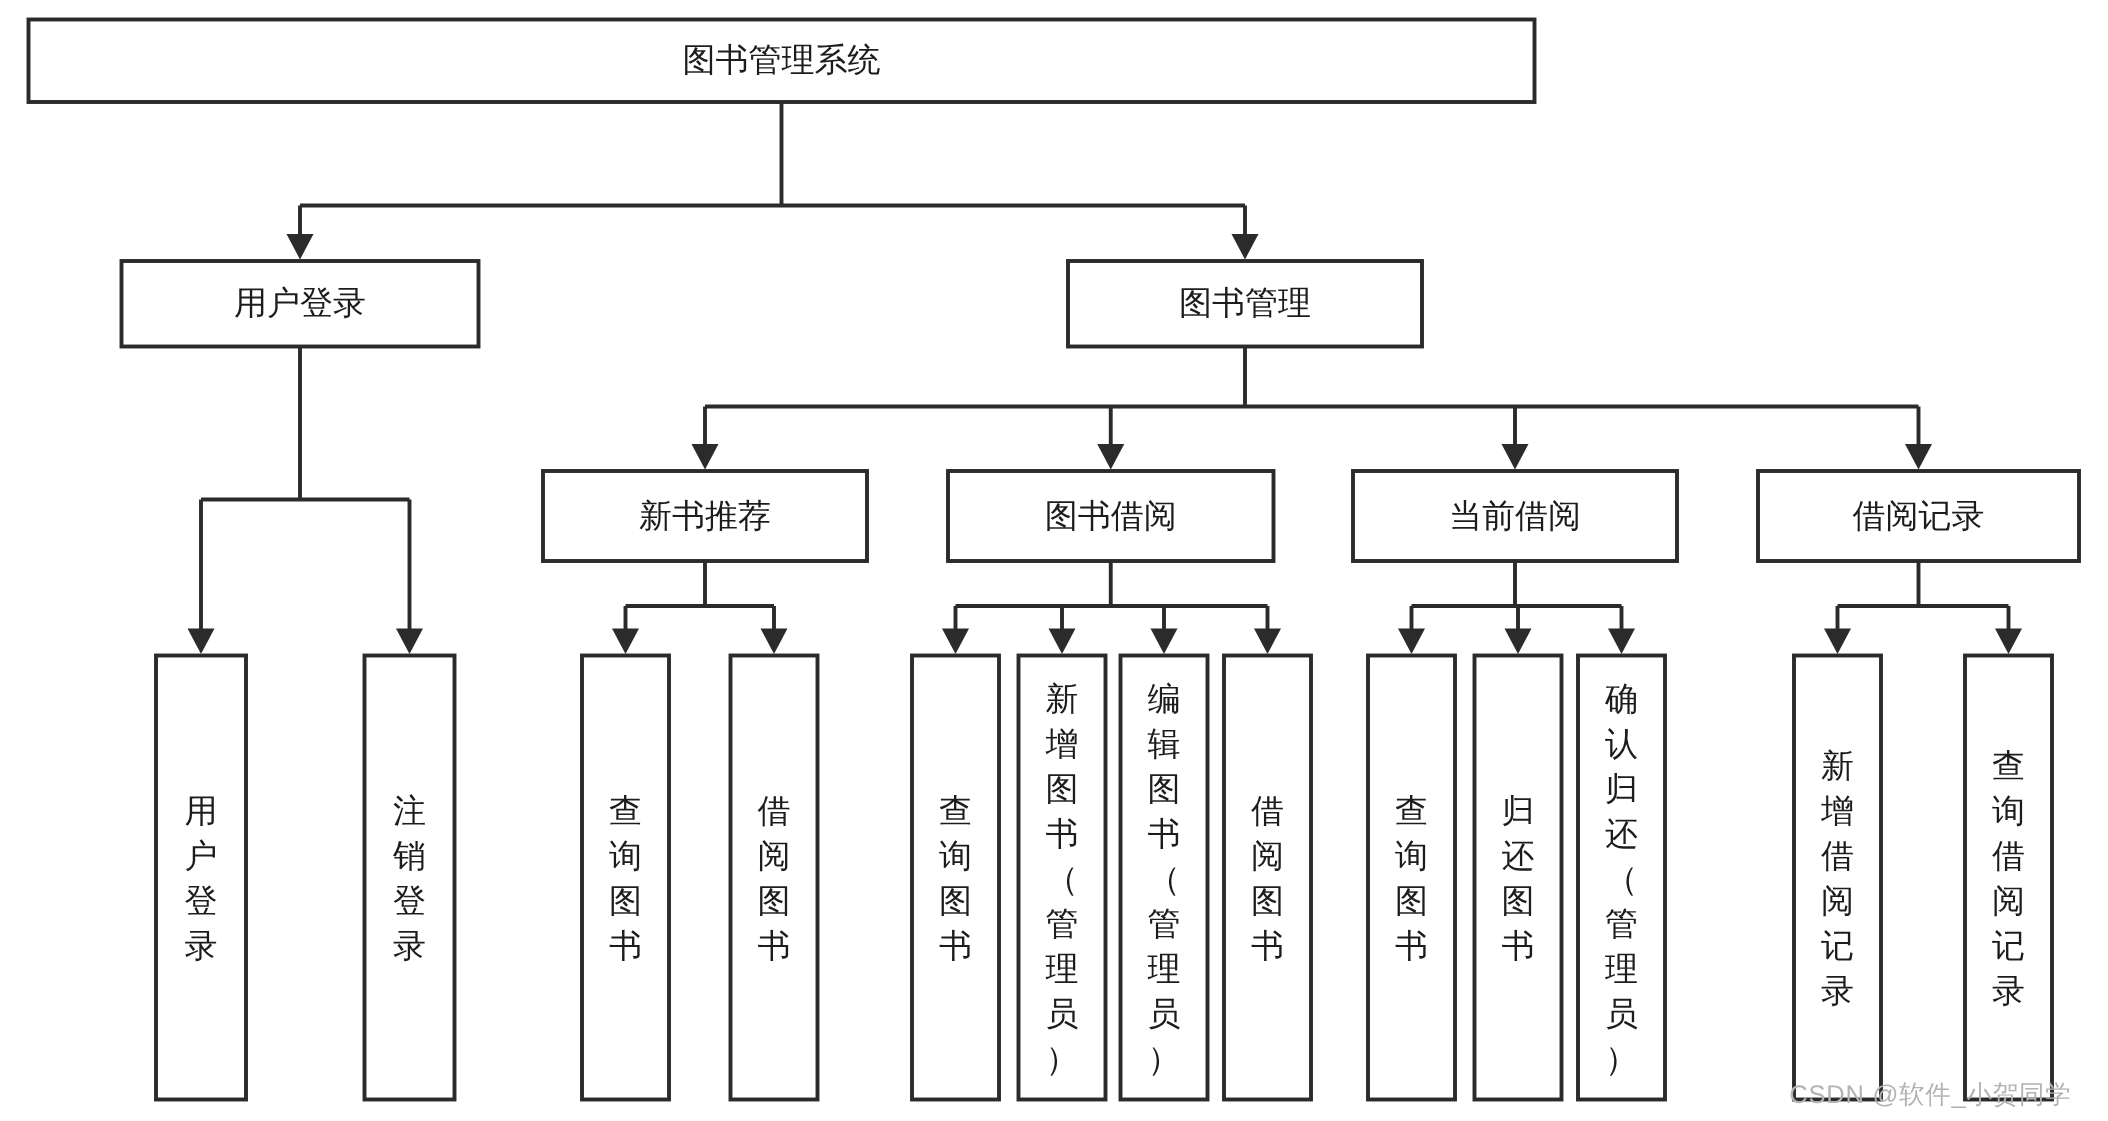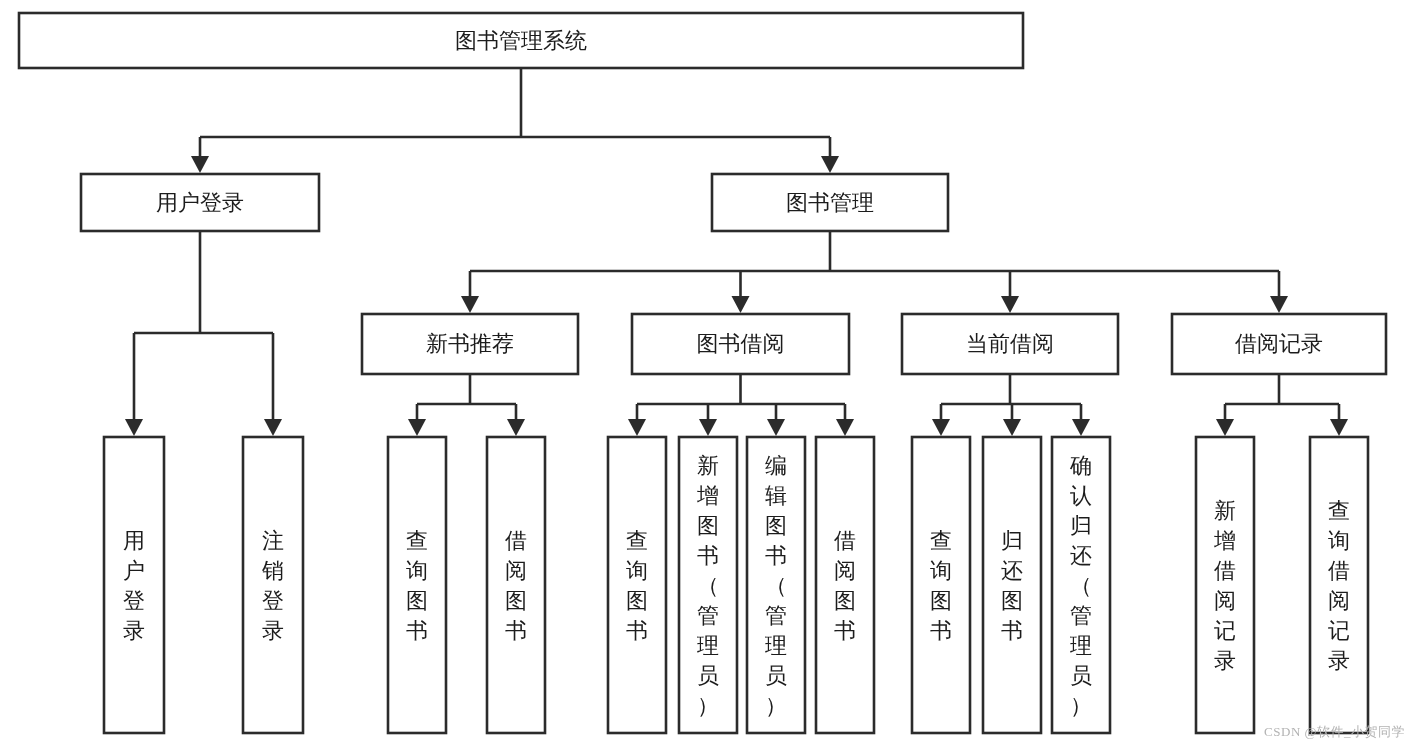--- a/index.html
+++ b/index.html
@@ -41,24 +41,24 @@
     dominant-baseline: middle;
   }
   .node-label-vertical {
     fill: #1c1c1c;
     font-family: "DejaVu Sans", "Liberation Sans", sans-serif;
     font-size: 22px;
     text-anchor: middle;
   }
   .watermark {
     position: absolute;
-    right: 0;
+    right: 24px;
     bottom: 6px;
-    font-family: Liberation Serif, serif;
-    font-size: 13px;
+    font-family: Liberation Sans, sans-serif;
+    font-size: 17px;
     color: #b3b3b3;
     letter-spacing: 0.5px;
     white-space: nowrap;
     user-select: none;
   }
 </style>
 </head>
 <body>
 
 <svg id="diagram" viewBox="0 0 1405 747" xmlns="http://www.w3.org/2000/svg">

